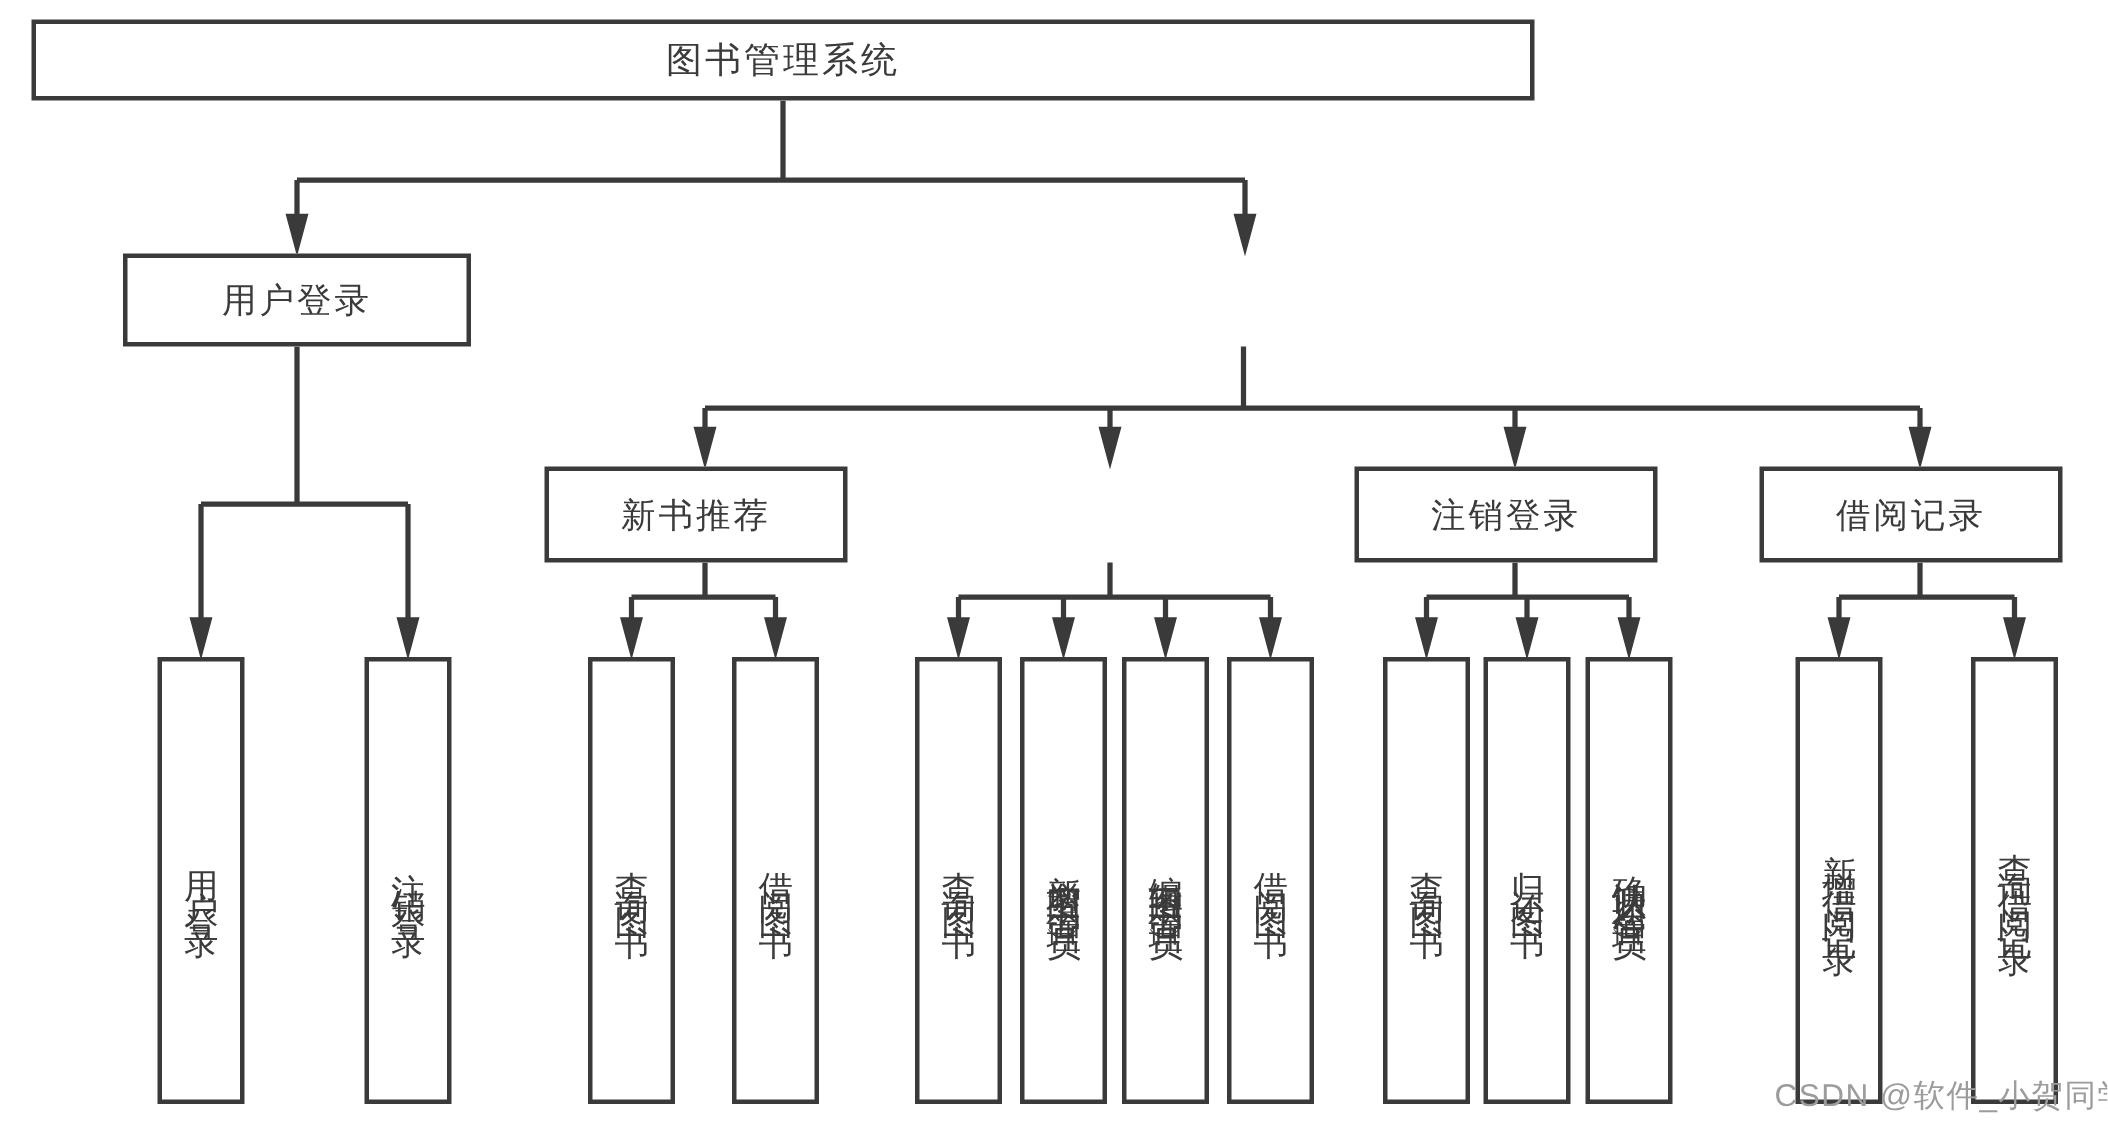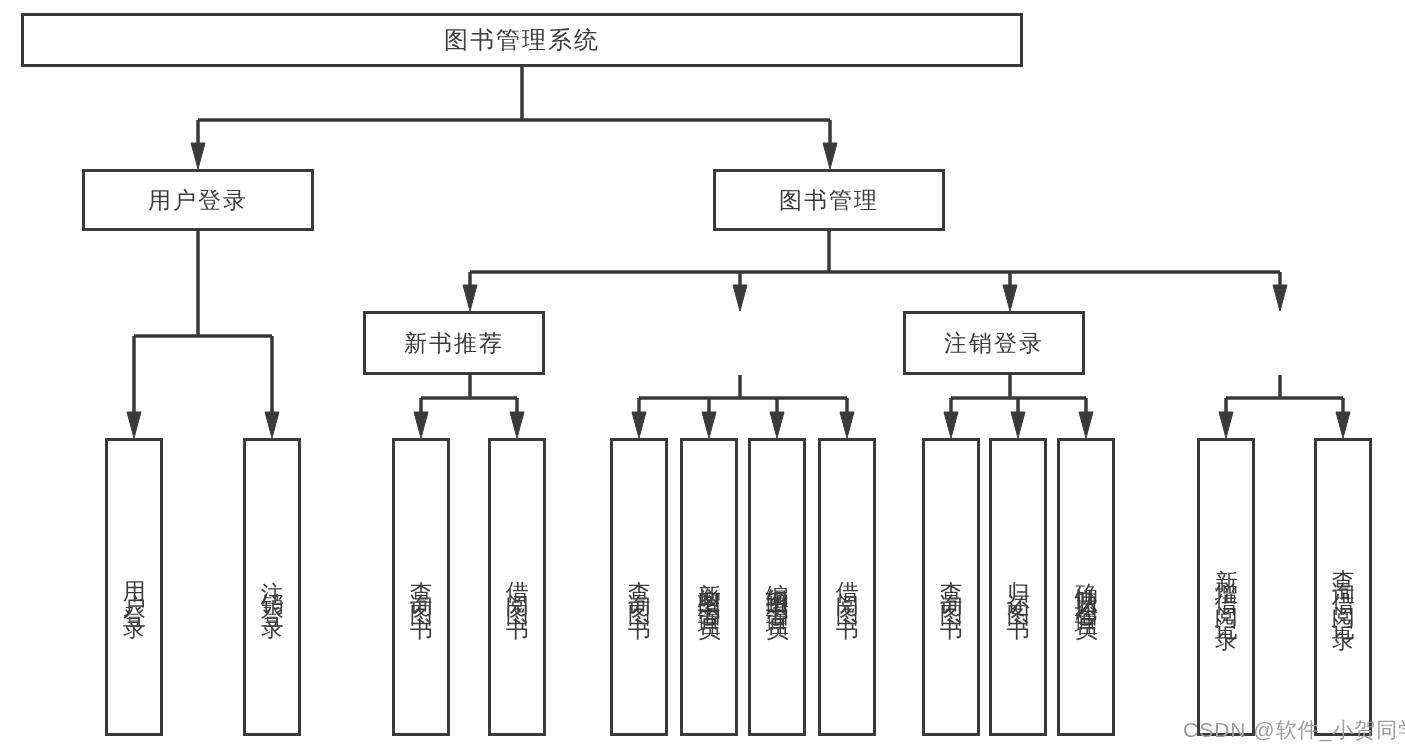--- a/index.html
+++ b/index.html
@@ -17,21 +17,21 @@
   .connectors path{stroke:var(--line);stroke-width:3.5;fill:none;}
   .connectors polygon{fill:var(--line);stroke:var(--line);stroke-width:1;}
   .node{
     position:absolute;box-sizing:border-box;background:var(--box-fill);
     border:3px solid var(--box-border);
     display:flex;align-items:center;justify-content:center;
   }
   .hlabel{font-size:23px;letter-spacing:2px;white-space:nowrap;}
   .root .hlabel{font-size:24px;}
   .lvl2{top:169px;width:232px;height:62px;}
-  .lvl3{top:311px;width:182px;height:64px;}
+  .lvl3{top:311px;width:202px;height:64px;}
   .leaf{top:438px;width:58px;height:298px;}
   .vtext{
     writing-mode:vertical-rl;text-orientation:mixed;
     font-size:23px;line-height:1.1;letter-spacing:12px;
   }
   .vtext.long{letter-spacing:5px;}
   .watermark{
     position:absolute;left:1183px;top:716px;font-size:21px;
     color:var(--wm);letter-spacing:1px;white-space:nowrap;
   }
@@ -78,29 +78,29 @@
     <polygon points="1336,412 1350,412 1343,438"></polygon>
   </svg>
 
   <div class="node root" style="left:21px;top:13px;width:1002px;height:54px">
     <span class="hlabel">图书管理系统</span>
   </div>
 
   <div class="node lvl2" style="left:82px">
     <span class="hlabel">用户登录</span>
   </div>
-  <div class="node lvl2" style="left:713px">
-    <span class="hlabel">图书管理</span>
-  </div>
 
   <div class="node lvl3" style="left:363px">
     <span class="hlabel">新书推荐</span>
   </div>
   <div class="node lvl3" style="left:903px">
     <span class="hlabel">注销登录</span>
+  </div>
+  <div class="node lvl3" style="left:1173px">
+    <span class="hlabel">借阅记录</span>
   </div>
 
   <div class="node leaf" style="left:105px">
     <span class="vtext">用户登录</span>
   </div>
   <div class="node leaf" style="left:243px">
     <span class="vtext">注销登录</span>
   </div>
 
   <div class="node leaf" style="left:392px">

